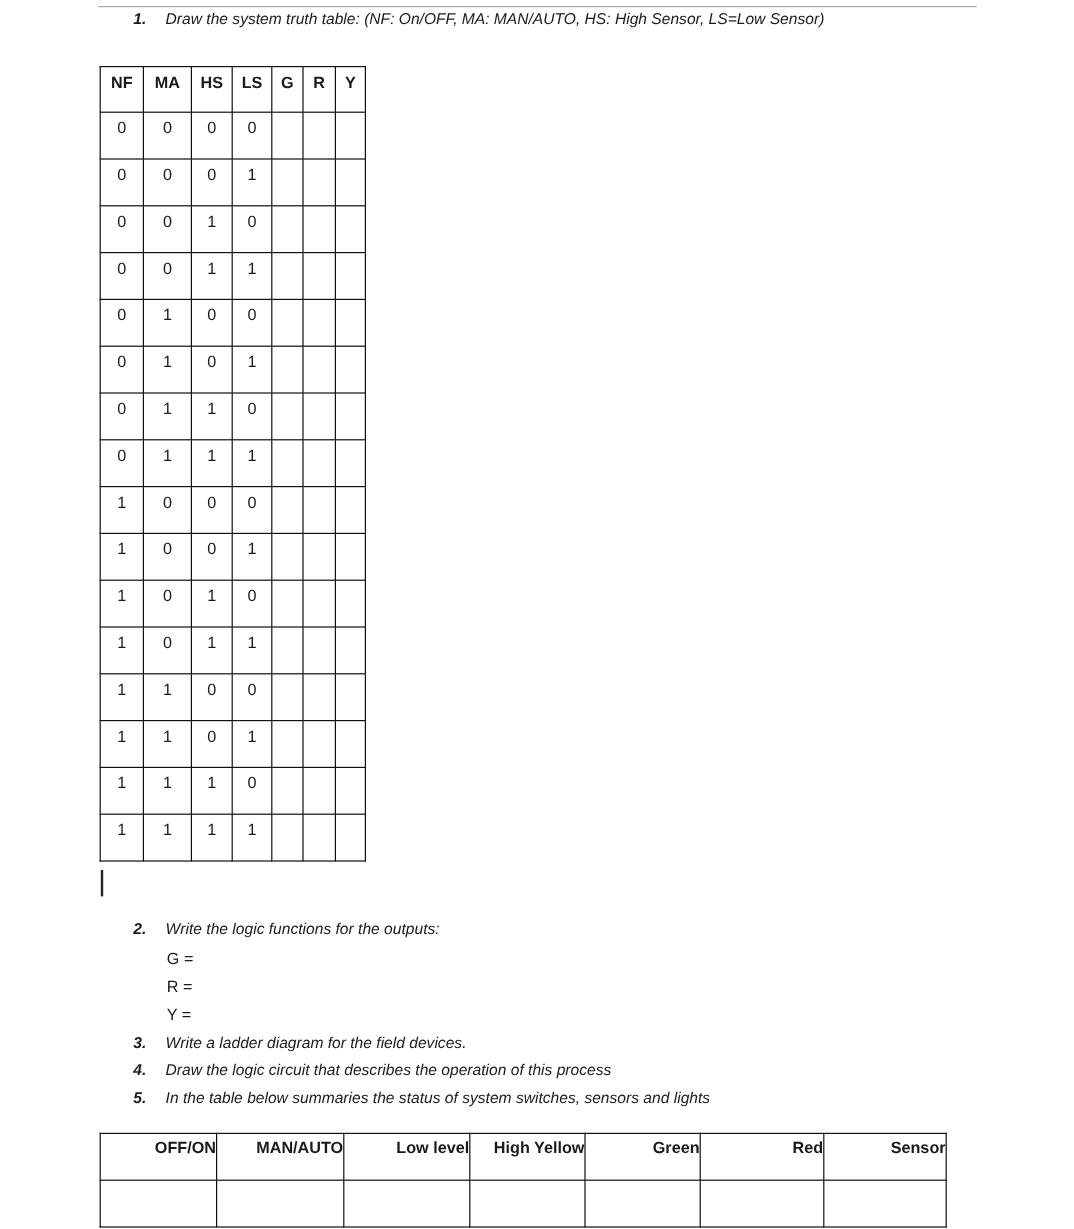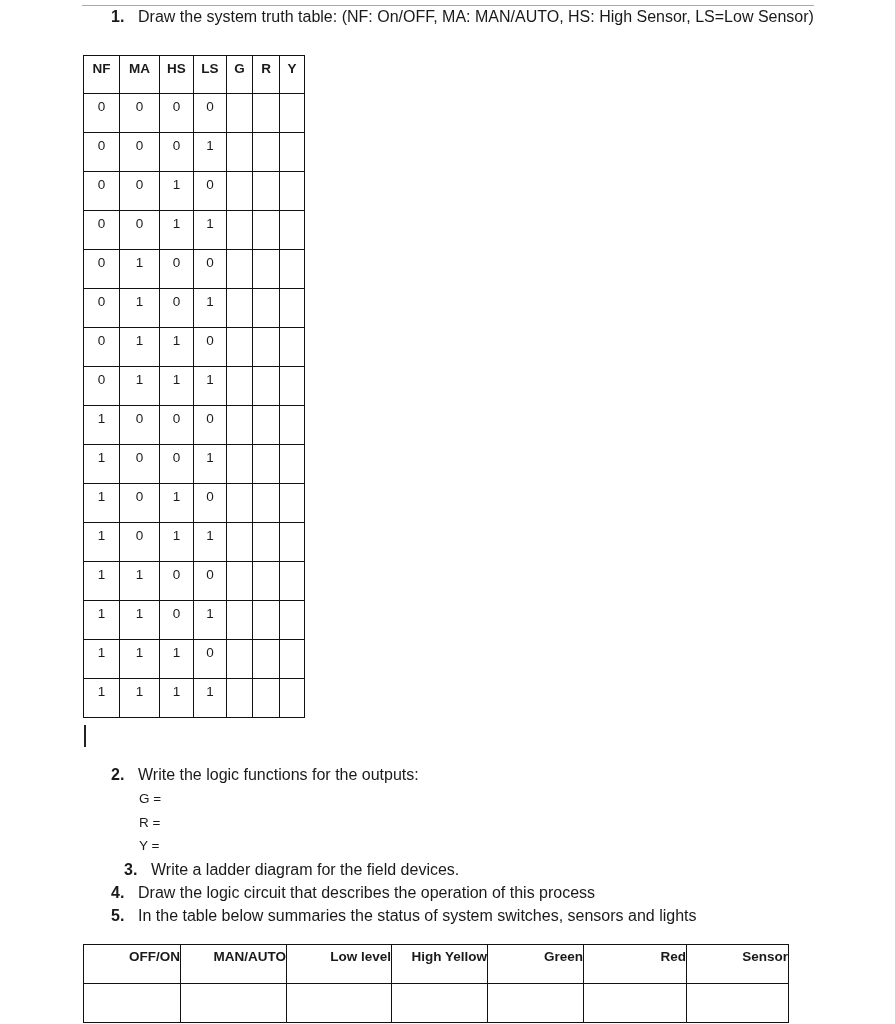--- a/index.html
+++ b/index.html
@@ -1,19 +1,19 @@
 <!DOCTYPE html>
 <html><head>
 <meta charset="utf-8">
 <style>
   html, body { margin: 0; padding: 0; background: #ffffff; }
   body { width: 895px; height: 1024px; position: relative; overflow: hidden;
          font-family: "Liberation Sans", "DejaVu Sans", sans-serif; color: #1a1a1a; }
   .top-rule { position: absolute; left: 82px; top: 5px; width: 732px; height: 1px; background: #a9a9a9; }
-  .q { position: absolute; font-size: 16px; white-space: nowrap; }
+  .q { position: absolute; font-size: 13px; white-space: nowrap; font-style: italic; }
   .q .num { font-weight: bold; display: inline-block; width: 27px; }
   .sub { position: absolute; font-size: 13.5px; white-space: nowrap; }
 
   table { border-collapse: collapse; position: absolute; }
   table.truth { left: 83px; top: 55px; }
   table.truth td, table.truth th {
     border: 1.3px solid #111; text-align: center; vertical-align: top;
     font-size: 13.5px; padding: 0; height: 38px; line-height: 26px;
   }
   table.truth th { font-weight: bold; height: 37px; padding-top: 0; }
@@ -208,21 +208,21 @@
 
 <div class="cursor"></div>
 
 <div class="q" style="left:111px; top:766px;">
   <span class="num">2.</span><span>Write the logic functions for the outputs:</span>
 </div>
 <div class="sub" style="left:139px; top:791px;">G =</div>
 <div class="sub" style="left:139px; top:815px;">R =</div>
 <div class="sub" style="left:139px; top:838px;">Y =</div>
 
-<div class="q" style="left:124px; top:861px;">
+<div class="q" style="left:111px; top:861px;">
   <span class="num">3.</span><span>Write a ladder diagram for the field devices.</span>
 </div>
 <div class="q" style="left:111px; top:884px;">
   <span class="num">4.</span><span>Draw the logic circuit that describes the operation of this process</span>
 </div>
 <div class="q" style="left:111px; top:907px;">
   <span class="num">5.</span><span>In the table below summaries the status of system switches, sensors and lights</span>
 </div>
 
 <table class="summary">

